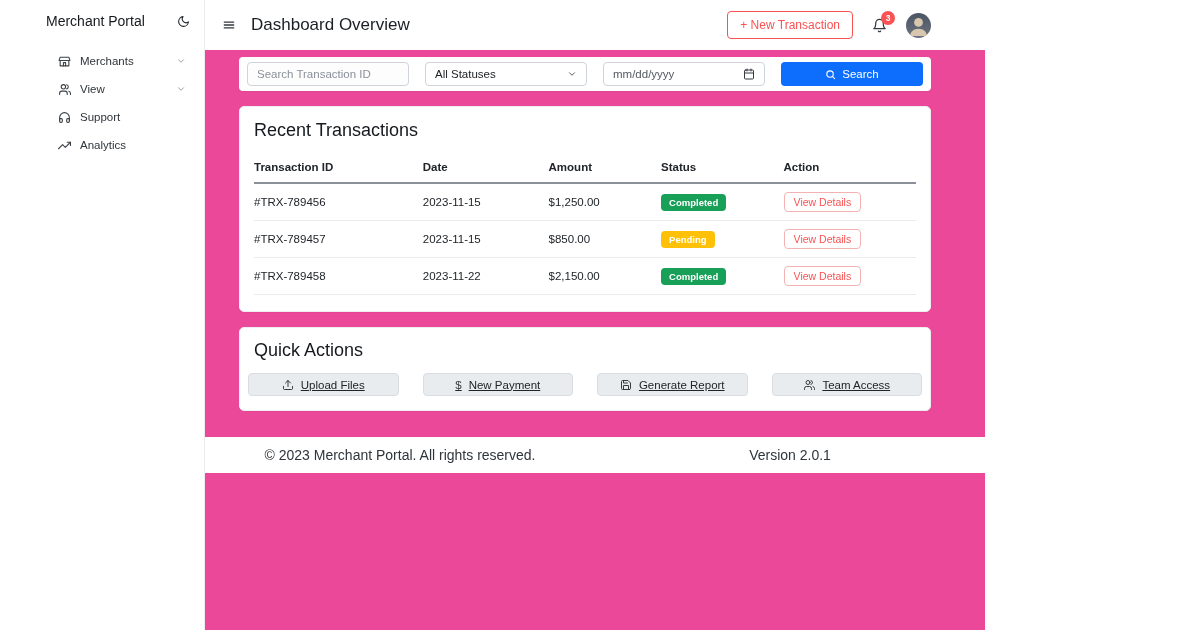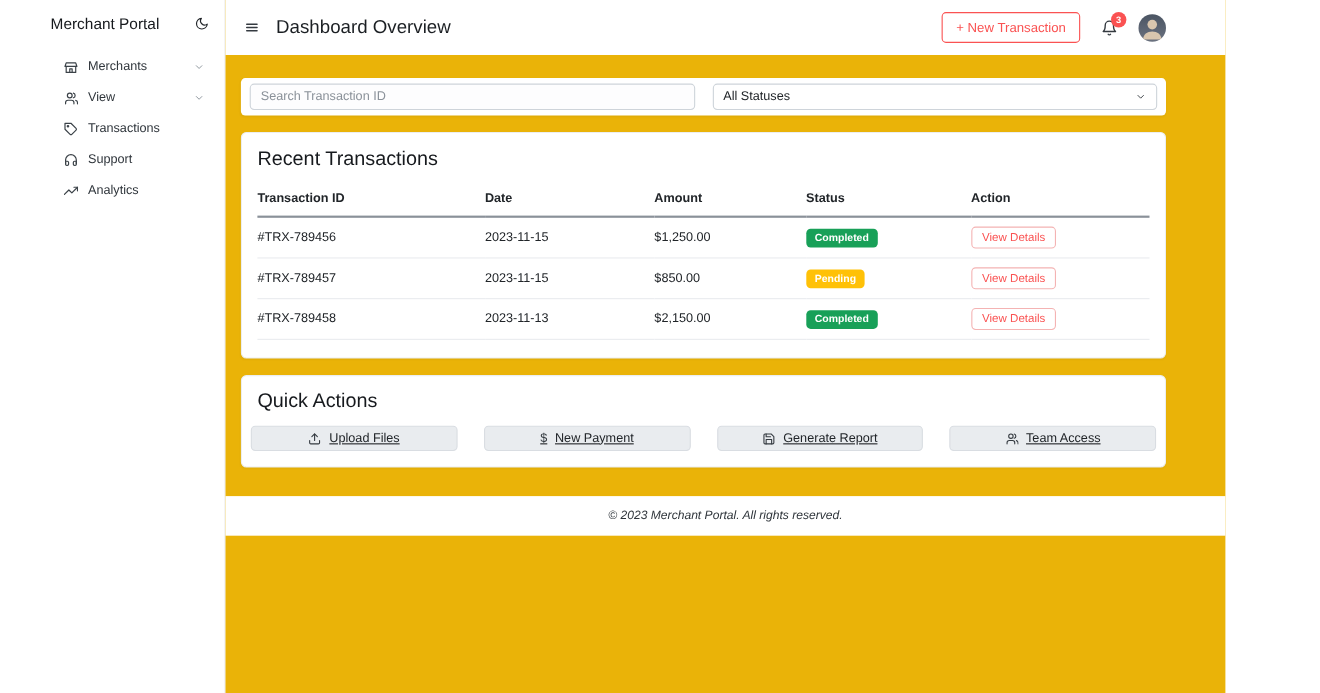--- a/index.html
+++ b/index.html
@@ -1,41 +1,41 @@
 <!DOCTYPE html>
 <html><head>
 <meta charset="utf-8">
 <style>
   * { box-sizing: border-box; margin: 0; padding: 0; }
   html, body { width: 1200px; height: 630px; overflow: hidden; }
   body { font-family: "Liberation Sans", "DejaVu Sans", sans-serif; background: #fff; color: #212529; }
-  .app { display: flex; width: 1114px; height: 630px; justify-content: flex-end; }
+  .app { display: flex; width: 985px; height: 630px; justify-content: flex-end; }
 
   
   .sidebar { width: 205px; background: #fff; border-right: 1px solid #ececee; padding: 13px 14px 0 46px; flex-shrink: 0; }
   .sidebar-header { display: flex; align-items: center; justify-content: space-between; }
   .sidebar-title { font-size: 14px; font-weight: 500; color: #16191d; }
   .theme-toggle { color: #212529; cursor: pointer; display: flex; align-items: center; }
   .nav { margin-top: 18px; display: flex; flex-direction: column; }
   .nav-item { display: flex; align-items: center; gap: 9px; height: 28px; padding: 0 4px 0 12px; font-size: 11.5px; color: #2f353b; cursor: pointer; border-radius: 4px; }
   .nav-item .nicon { display: flex; color: #3b4248; }
   .nav-item .chevron { margin-left: auto; color: #868e96; display: flex; }
 
   
-  .main { flex: 1; background: #eab308; display: flex; flex-direction: column; }
+  .main { flex: 1; background: #ec4899; display: flex; flex-direction: column; }
   .topbar { background: #fff; height: 50px; display: flex; align-items: center; padding: 0 54px 0 17px; flex-shrink: 0; }
   .hamburger { color: #343a40; display: flex; cursor: pointer; }
   .page-title { font-size: 17px; font-weight: 500; color: #1b1f23; margin-left: 15px; }
   .topbar-right { margin-left: auto; display: flex; align-items: center; gap: 19px; }
   .btn-new { background: #fff; border: 1px solid #fa5252; color: #fa5252; font-size: 12px; border-radius: 4px; padding: 6px 12px; cursor: pointer; font-family: inherit; }
   .bell-wrap { position: relative; display: flex; cursor: pointer; color: #343a40; }
   .notif-badge { position: absolute; top: -7px; right: -8px; background: #fa5252; color: #fff; font-size: 8.5px; font-weight: 700; min-width: 14px; height: 14px; border-radius: 8px; display: flex; align-items: center; justify-content: center; padding: 0 3px; }
   .avatar { width: 25px; height: 25px; border-radius: 50%; background: linear-gradient(180deg,#4b5563 0%,#6b7280 100%); display: flex; align-items: flex-end; justify-content: center; overflow: hidden; cursor: pointer; }
 
-  .content { padding: 21px 54px 0 14px; }
+  .content { padding: 7px 54px 0 14px; margin-left: 20px; }
 
   
   .filter-card { background: #fff; border-radius: 4px; padding: 5px 8px; display: flex; gap: 16px; box-shadow: 0 1px 2px rgba(0,0,0,.05); }
   .f-field { flex: 1; height: 24px; border: 1px solid #ced4da; border-radius: 4px; font-size: 11.5px; padding: 0 9px; background: #fdfdfe; display: flex; align-items: center; justify-content: space-between; color: #212529; }
   input.f-field { font-family: inherit; width: 100%; }
   input.f-field::placeholder { color: #8a9199; }
   .f-field .caret, .f-field .cal { color: #343a40; display: flex; }
   .date-text { color: #555b61; }
   .btn-search { flex: 1; height: 24px; background: #0d6efd; border: none; border-radius: 4px; color: #fff; font-size: 11.5px; font-family: inherit; display: flex; align-items: center; justify-content: center; gap: 6px; cursor: pointer; }
 
@@ -53,21 +53,21 @@
   .badge[data-status="Pending"] { background: #ffc107; }
   .btn-view { background: #fff; border: 1px solid #f4b3b3; color: #fa5252; font-size: 10.5px; padding: 3px 9px; border-radius: 4px; cursor: pointer; font-family: inherit; }
 
   .quick-card { padding: 12px 8px 14px; }
   .quick-card .card-title { margin-left: 6px; }
   .qa-row { display: flex; gap: 24px; margin-top: 12px; text-decoration: underline; }
   .qa-btn { flex: 1; height: 23px; background: #e9ecef; border: 1px solid #d9dde2; border-radius: 4px; font-size: 11.5px; color: #212529; display: flex; align-items: center; justify-content: center; gap: 7px; cursor: pointer; font-family: inherit; }
   .qa-btn .qicon { display: flex; color: #343a40; font-size: 11.5px; }
 
   
-  .footer { margin-top: 26px; background: #fff; height: 36px; display: flex; align-items: center; font-size: 11px; font-style: italic; }
+  .footer { margin-top: 26px; background: #fff; height: 36px; display: flex; align-items: center; font-size: 14px; }
   .footer > div { flex: 1; text-align: center; }
   .footer-copy { color: #2f353b; }
   .footer-links { display: flex; justify-content: center; gap: 11px; }
   .footer-links span { color: #6c757d; cursor: pointer; }
   .footer-version { color: #2f353b; }
 </style>
 </head>
 <body>
 
 <div class="app">
@@ -105,29 +105,20 @@
               <path d="M23 21v-2a4 4 0 0 0-3-3.87"></path>
               <path d="M16 3.13a4 4 0 0 1 0 7.75"></path>
             </svg>
         </span>
         <span>View</span>
         <span class="chevron">
           <svg width="10" height="10" viewBox="0 0 24 24" fill="none" stroke="currentColor" stroke-width="2" stroke-linecap="round" stroke-linejoin="round">
               <path d="M6 9l6 6 6-6"></path>
             </svg>
         </span>
-      </div>
-      <div class="nav-item">
-        <span class="nicon">
-          <svg width="13" height="13" viewBox="0 0 24 24" fill="none" stroke="currentColor" stroke-width="2" stroke-linecap="round" stroke-linejoin="round">
-              <path d="M20.59 13.41l-7.17 7.17a2 2 0 0 1-2.83 0L2 12V2h10l8.59 8.59a2 2 0 0 1 0 2.82z"></path>
-              <circle cx="7" cy="7" r="1.2"></circle>
-            </svg>
-        </span>
-        <span>Transactions</span>
       </div>
       <div class="nav-item">
         <span class="nicon">
           <svg width="13" height="13" viewBox="0 0 24 24" fill="none" stroke="currentColor" stroke-width="2" stroke-linecap="round" stroke-linejoin="round">
               <path d="M3 18v-6a9 9 0 0 1 18 0v6"></path>
               <path d="M21 19a2 2 0 0 1-2 2h-1a2 2 0 0 1-2-2v-3a2 2 0 0 1 2-2h3zM3 19a2 2 0 0 0 2 2h1a2 2 0 0 0 2-2v-3a2 2 0 0 0-2-2H3z"></path>
             </svg>
         </span>
         <span>Support</span>
       </div>
@@ -177,20 +168,38 @@
       <div class="filter-card">
         <input class="f-field" placeholder="Search Transaction ID" style="">
         <div class="f-field" style="background:#fff">
           <span>All Statuses</span>
           <span class="caret">
             <svg width="10" height="10" viewBox="0 0 24 24" fill="none" stroke="currentColor" stroke-width="2" stroke-linecap="round" stroke-linejoin="round">
                 <path d="M6 9l6 6 6-6"></path>
               </svg>
           </span>
         </div>
+        <div class="f-field" style="background:#fff">
+          <span class="date-text">mm/dd/yyyy</span>
+          <span class="cal">
+            <svg width="12" height="12" viewBox="0 0 24 24" fill="none" stroke="currentColor" stroke-width="2" stroke-linecap="round" stroke-linejoin="round">
+                <rect x="3" y="4" width="18" height="18" rx="2"></rect>
+                <path d="M16 2v4M8 2v4M3 10h18"></path>
+              </svg>
+          </span>
+        </div>
+        <button class="btn-search">
+          <span style="display:flex">
+            <svg width="11" height="11" viewBox="0 0 24 24" fill="none" stroke="currentColor" stroke-width="2.4" stroke-linecap="round">
+                <circle cx="11" cy="11" r="7"></circle>
+                <path d="M21 21l-4.35-4.35"></path>
+              </svg>
+          </span>
+          <span>Search</span>
+        </button>
       </div>
 
       <section class="card transactions-card">
         <h2 class="card-title">Recent Transactions</h2>
         <table>
           <thead>
             <tr>
               <th class="col-id">Transaction ID</th>
               <th class="col-date">Date</th>
               <th class="col-amount">Amount</th>
@@ -208,21 +217,21 @@
             </tr>
             <tr>
               <td>#TRX-789457</td>
               <td>2023-11-15</td>
               <td>$850.00</td>
               <td><span class="badge" data-status="Pending">Pending</span></td>
               <td><button class="btn-view">View Details</button></td>
             </tr>
             <tr>
               <td>#TRX-789458</td>
-              <td>2023-11-13</td>
+              <td>2023-11-22</td>
               <td>$2,150.00</td>
               <td><span class="badge" data-status="Completed">Completed</span></td>
               <td><button class="btn-view">View Details</button></td>
             </tr>
           </tbody>
         </table>
       </section>
 
       <section class="card quick-card">
         <h2 class="card-title">Quick Actions</h2>
@@ -262,16 +271,17 @@
             </span>
             <span>Team Access</span>
           </button>
         </div>
       </section>
 
     </div>
 
     <footer class="footer">
       <div class="footer-copy">© 2023 Merchant Portal. All rights reserved.</div>
+      <div class="footer-version">Version 2.0.1</div>
     </footer>
 
   </div>
 </div>
 
 </body></html>

